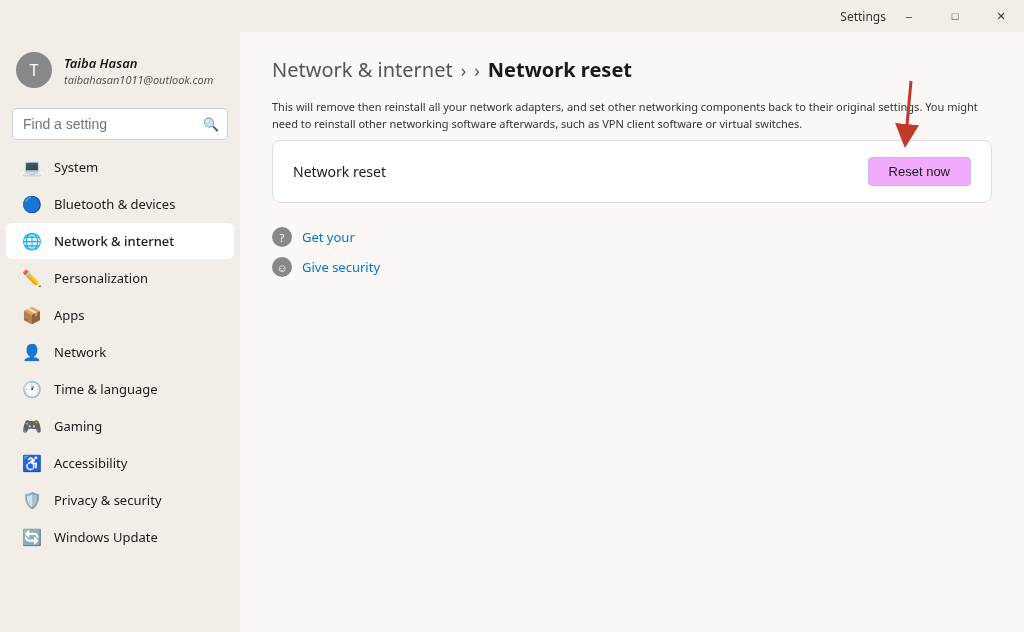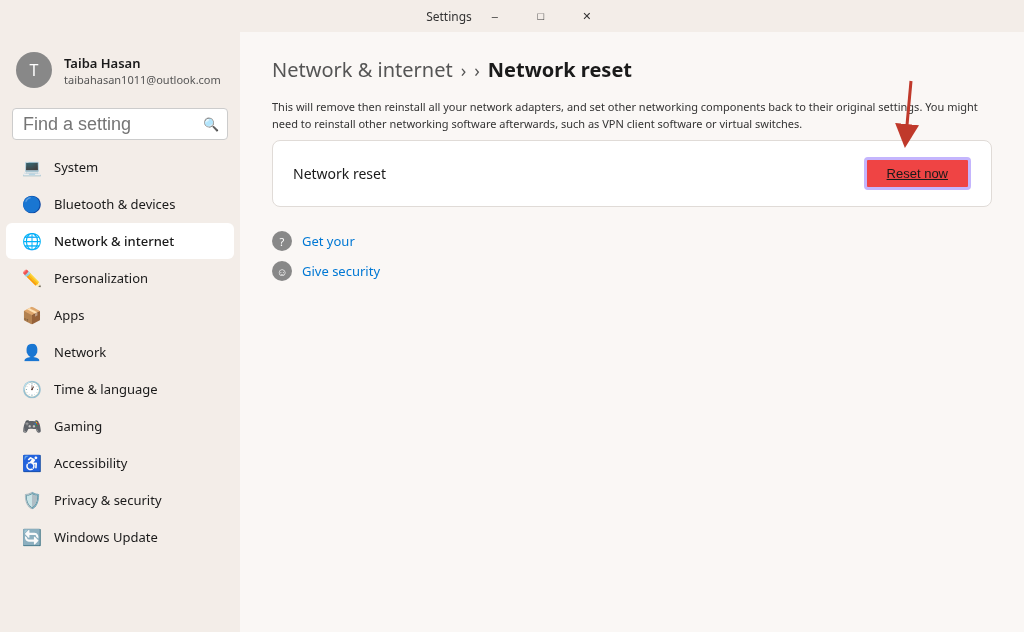--- a/index.html
+++ b/index.html
@@ -12,21 +12,21 @@
       flex-direction: column;
       overflow: hidden;
     }
 
     
     .titlebar {
       height: 32px;
       background: #f3ede8;
       display: flex;
       align-items: center;
-      justify-content: center;
+      justify-content: flex-end;
       padding: 0 0 0 12px;
       flex-shrink: 0;
     }
     .titlebar-title {
       font-size: 12px;
       color: #333;
     }
     .titlebar-controls {
       display: flex;
       height: 32px;
@@ -75,36 +75,36 @@
       height: 36px;
       border-radius: 50%;
       background: #888;
       display: flex;
       align-items: center;
       justify-content: center;
       color: white;
       font-size: 16px;
       flex-shrink: 0;
     }
-    .user-info { display: flex; flex-direction: column; }
+    .user-info { display: flex; flex-direction: column; font-style: italic; }
     .user-name { font-size: 13px; font-weight: 600; color: #1a1a1a; }
     .user-email { font-size: 11px; color: #555; text-align: center; }
 
     
     .search-box {
       margin: 0 12px 8px 12px;
       position: relative;
     }
     .search-input {
       width: 100%;
       height: 32px;
       border-radius: 4px;
       border: 1px solid #ccc;
       padding: 0 32px 0 10px;
-      font-size: 18px;
+      font-size: 14px;
       background: white;
       outline: none;
     }
     .search-icon {
       position: absolute;
       right: 8px;
       top: 50%;
       transform: translateY(-50%);
       color: #555;
       font-size: 13px;
@@ -188,26 +188,25 @@
       margin-bottom: 24px;
       position: relative;
     }
     .card-label {
       font-size: 14px;
       color: #1a1a1a;
     }
     .reset-btn {
       padding: 6px 20px;
       border-radius: 4px;
-      border: 3px solid #c4b5fd;
-      background: #ef4444;
+      border: 1px solid #c4b5fd;
+      background: #f0abfc;
       font-size: 13px;
       cursor: pointer;
       color: #1a1a1a;
-      text-decoration: underline;
     }
 
     
     .links-section {
       display: flex;
       flex-direction: column;
       gap: 10px;
       margin-top: 8px;
     }
     .link-item {

